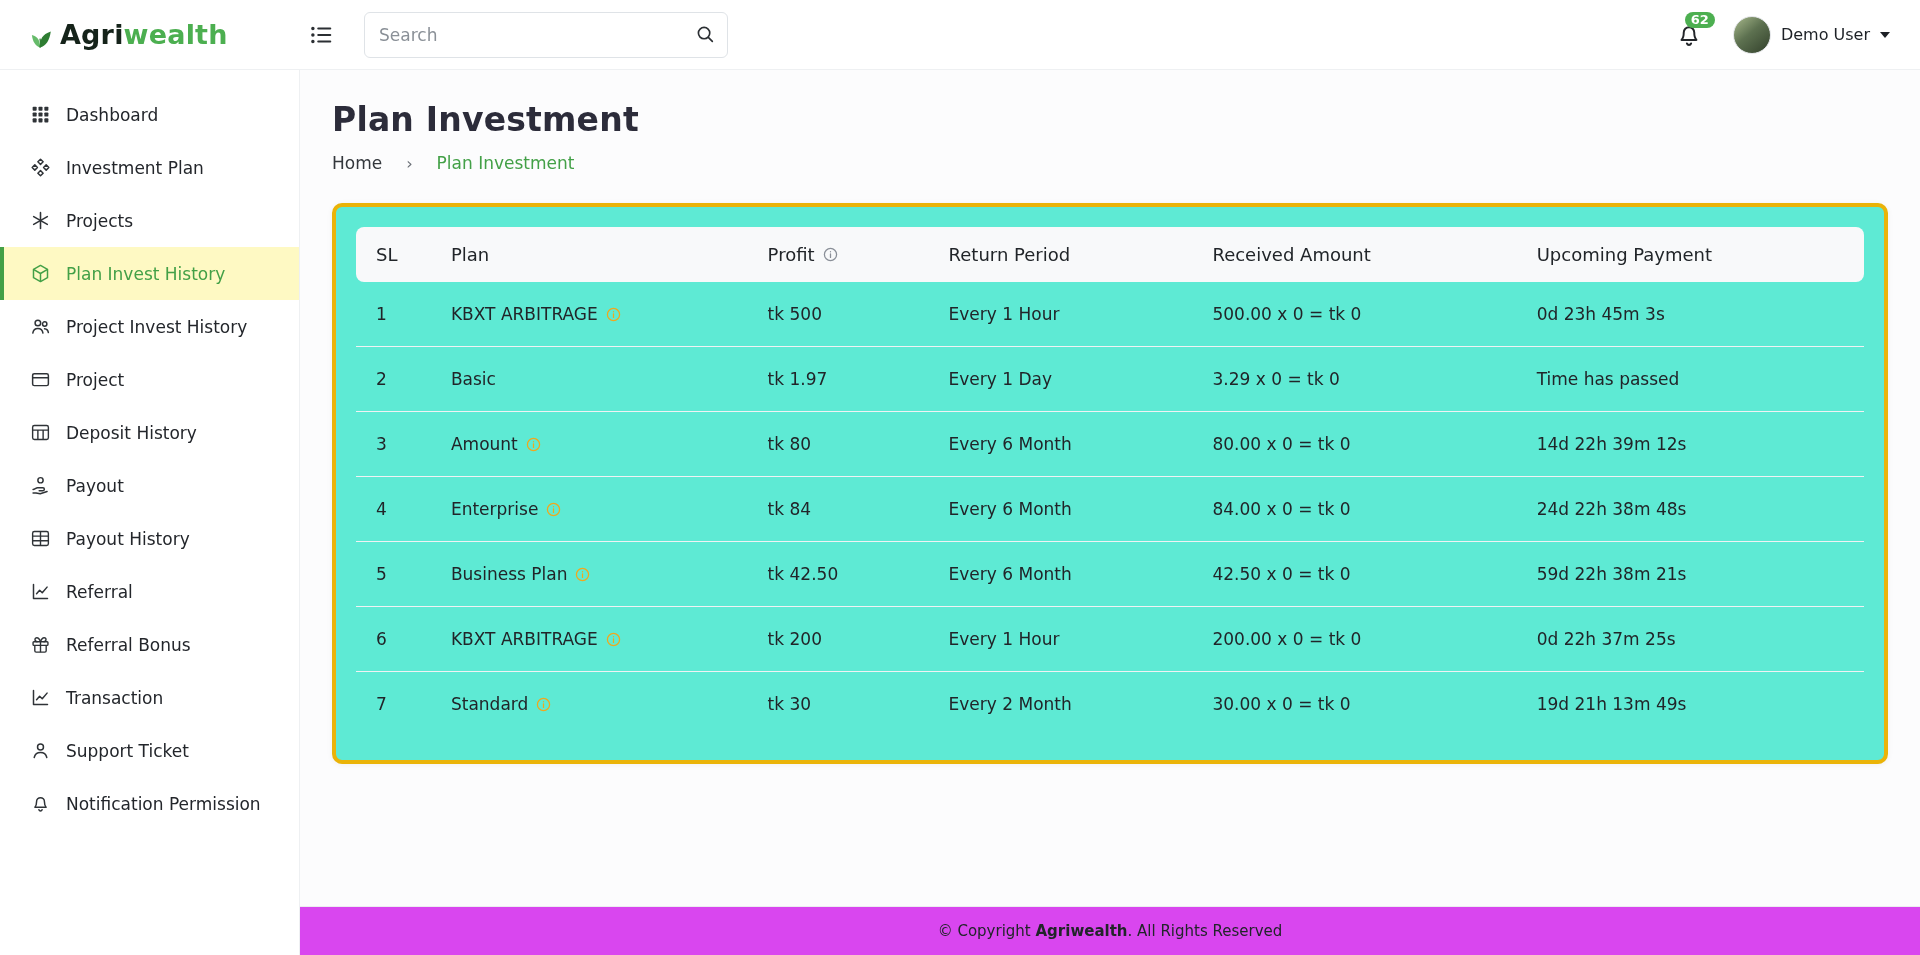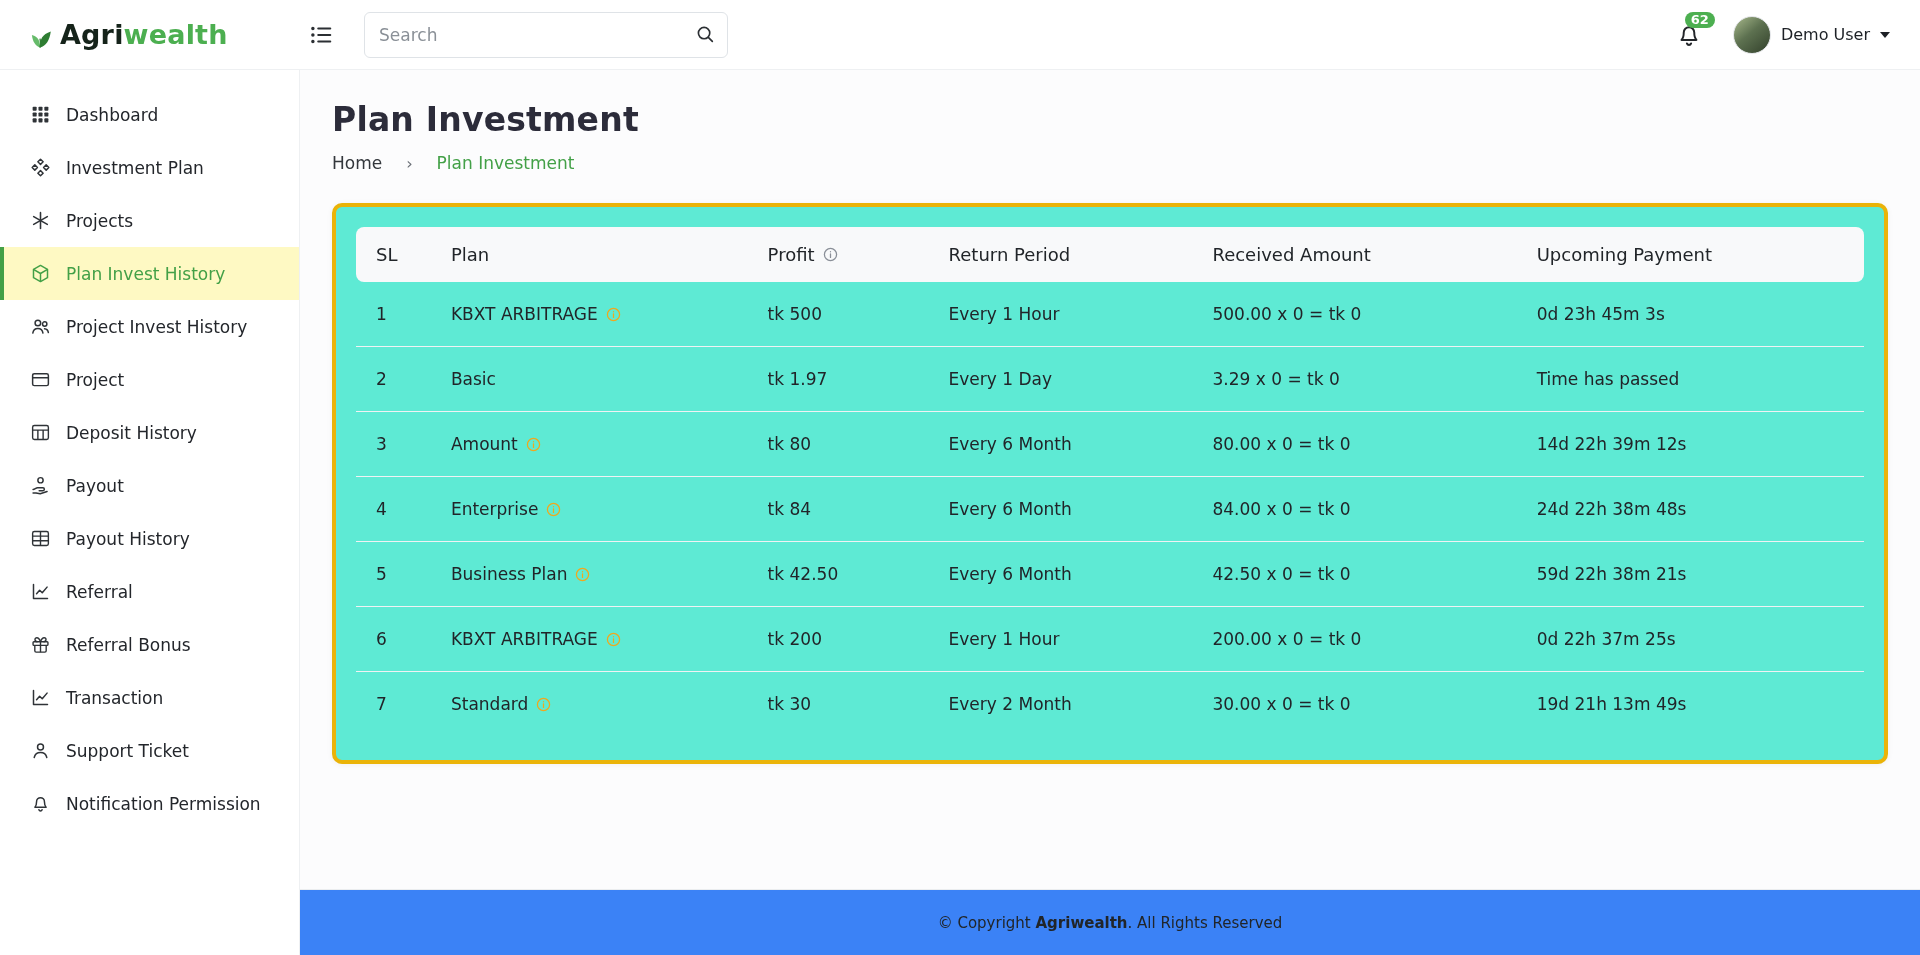--- a/index.html
+++ b/index.html
@@ -83,21 +83,21 @@
   tbody td { padding: 22px 12px; font-size: 17px; color: #212529; border-bottom: 1px solid #f1f2f4; }
   tbody td:first-child { padding-left: 20px; }
   tbody tr:last-child td { border-bottom: none; }
   .cell-flex { display: inline-flex; align-items: center; gap: 7px; }
   .info-ic { display: inline-flex; cursor: pointer; }
   .info-ic svg { width: 17px; height: 17px; display: block; }
   .info-gray { color: #8a8f98; }
   .info-orange { color: #f0a81e; }
   
   .footer {
-    height: 66px; border-top: 1px solid #ebedef; background: #3b82f6;
+    height: 49px; border-top: 1px solid #ebedef; background: #d946ef;
     display: flex; align-items: center; justify-content: center;
     font-size: 15px; color: #212529;
   }
   .footer b { font-weight: 700; }
 </style>
 </head>
 <body>
 
 <header class="topbar">
   <div class="brand">

